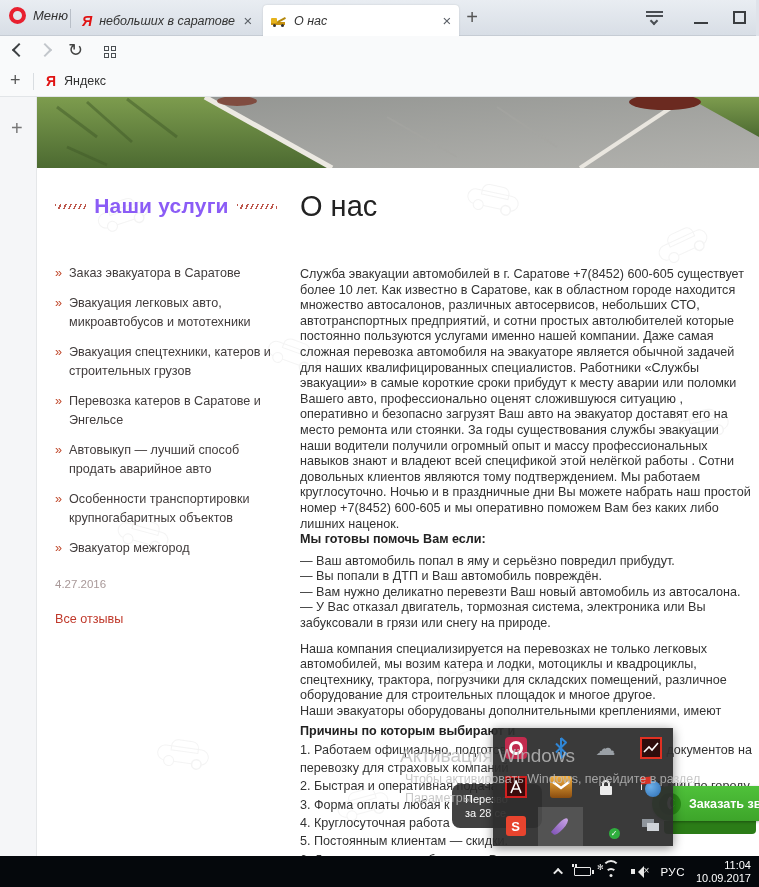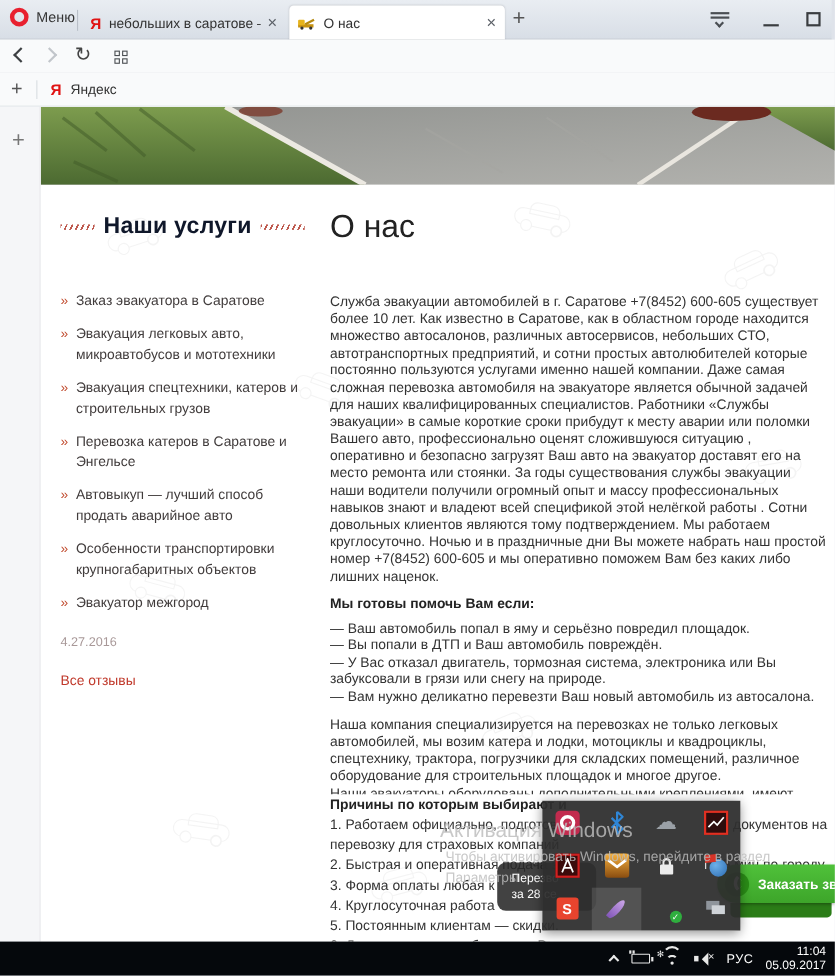--- a/index.html
+++ b/index.html
@@ -1,21 +1,21 @@
 <!DOCTYPE html>
 <html><head>
 <meta charset="utf-8">
 <style>
   * { margin:0; padding:0; box-sizing:border-box; }
   html,body { width:759px; height:887px; }
   body { position:relative; font-family:"Liberation Sans","DejaVu Sans",sans-serif; background:#dfe3ea; overflow:hidden; }
 
   
   .tabstrip { position:absolute; left:0; top:0; width:756px; height:36px;
-    background:linear-gradient(#e9edf2,#d8dee6); border-bottom:1px solid #c6ccd4; }
+    background:linear-gradient(#e9edf2,#d8dee6); border-bottom:1px solid #c6ccd4;font-style:italic; }
   .opera-btn { position:absolute; left:9px; top:7px; display:flex; align-items:center; gap:7px; cursor:pointer; }
   .opera-o { width:17px; height:17px; border:4.5px solid #e8202f; border-radius:50%; }
   .opera-menu-label { font-size:13px; color:#333; }
   .ts-divider { position:absolute; top:9px; width:1px; height:19px; background:#b9bfc8; }
   .tab { position:absolute; top:5px; height:31px; display:flex; align-items:center; padding:0 8px; font-size:12.5px; color:#333; cursor:pointer; }
   .tab-title { flex:1; overflow:hidden; white-space:nowrap; }
   .tab-close { color:#5a5f66; font-size:15px; margin-left:6px; }
   .tab-active { background:#fff; border-radius:4px 4px 0 0; box-shadow:0 0 2px rgba(0,0,0,.15); }
   .fav-ya { color:#e01313; font-weight:bold; font-size:14px; margin-right:7px; }
   .fav-truck { position:relative; width:16px; height:12px; margin-right:7px; }
@@ -60,34 +60,34 @@
   .page { position:absolute; left:37px; top:97px; width:722px; height:759px; background:#fff; overflow:hidden; }
   .hero { position:absolute; left:0; top:0; width:722px; height:71px; }
 
   .deco-car { position:absolute; width:52px; height:16px; border:1.5px solid #666; border-radius:9px; opacity:.07; }
   .deco-car:before { content:""; position:absolute; left:12px; top:-8px; width:26px; height:10px; border:1.5px solid #666; border-radius:7px 7px 0 0; }
   .deco-car:after { content:""; position:absolute; left:6px; bottom:-6px; width:9px; height:9px; border:1.5px solid #666; border-radius:50%; box-shadow:28px 0 0 -1.5px #fff, 28px 0 0 0 #666; background:#fff; }
 
   .services-block { position:absolute; left:18px; top:97px; width:222px; }
   .reviews-block { position:absolute; left:18px; top:473px; width:222px; }
   .side-h2 { display:flex; align-items:center; gap:8px; }
-  .side-h2 .t { font-size:21px; font-weight:bold; color:#0f172a; letter-spacing:.2px; white-space:nowrap; }
+  .side-h2 .t { font-size:21px; font-weight:bold; color:#8b5cf6; letter-spacing:.2px; white-space:nowrap; }
   .dash { height:5px; background:repeating-linear-gradient(115deg,#b23b2e 0 1.5px,transparent 1.5px 4.6px); opacity:.85; }
   .d-su-l{width:34px} .d-su-r{width:44px} .d-re-l{width:56px} .d-re-r{width:44px}
   .svc-list { margin-top:46px; }
   .svc-item { display:flex; gap:7px; font-size:12.6px; line-height:19px; color:#413c3c; margin-bottom:11px; cursor:pointer; }
   .svc-mark { color:#c0492c; flex:0 0 auto; }
   .rev-author { margin-top:41px; font-size:12.6px; color:#3d3838; }
   .rev-text { margin-top:8px; font-size:12.6px; line-height:19px; color:#3d3838; }
   .rev-date { margin-top:8px; font-size:11.5px; color:#a89898; }
   .rev-all { margin-top:22px; font-size:12.6px; color:#c0392b; cursor:pointer; }
 
   .page-h1 { position:absolute; left:263px; top:93px; font-size:29px; font-weight:400; color:#222; }
   .flow { position:absolute; left:263px; top:170px; width:452px; height:455px; overflow:hidden; font-size:12.6px; line-height:15.6px; color:#333; }
-  .flow .p { margin-bottom:10px; }
+  .flow .p { margin-bottom:0; }
   .flow .bold-head { font-weight:bold; color:#222; margin-bottom:6px; }
   .flow .dline { }
   .flow .p2 { margin-top:10px; }
 
   .reasons { position:absolute; left:263px; top:627px; width:452px; font-size:12.6px; color:#333; }
   .r-head { font-weight:bold; color:#222; height:18.5px; white-space:nowrap; }
   .r-line { height:18.4px; display:flex; justify-content:space-between; white-space:nowrap; }
 
   
   .callback-tip { position:absolute; left:452px; top:784px; width:90px; height:44px; background:rgba(40,40,40,.88); border-radius:8px; z-index:40; color:#fff; font-size:11px; line-height:14px; padding:8px 0 0 13px; }
@@ -287,24 +287,24 @@
   <div class="reviews-block">
     <div class="rev-date">4.27.2016</div>
     <div class="rev-all">Все отзывы</div>
   </div>
 
   <h1 class="page-h1">О нас</h1>
 
   <div class="flow">
     <div class="p">Служба эвакуации автомобилей в г. Саратове +7(8452) 600-605 существует более 10 лет. Как известно в Саратове, как в областном городе находится множество автосалонов, различных автосервисов, небольших СТО, автотранспортных предприятий, и сотни простых автолюбителей которые постоянно пользуются услугами именно нашей компании. Даже самая сложная перевозка автомобиля на эвакуаторе является обычной задачей для наших квалифицированных специалистов. Работники «Службы эвакуации» в самые короткие сроки прибудут к месту аварии или поломки Вашего авто, профессионально оценят сложившуюся ситуацию , оперативно и безопасно загрузят Ваш авто на эвакуатор доставят его на место ремонта или стоянки. За годы существования службы эвакуации наши водители получили огромный опыт и массу профессиональных навыков знают и владеют всей спецификой этой нелёгкой работы . Сотни довольных клиентов являются тому подтверждением. Мы работаем круглосуточно. Ночью и в праздничные дни Вы можете набрать наш простой номер +7(8452) 600-605 и мы оперативно поможем Вам без каких либо лишних наценок.</div>
     <div class="bold-head">Мы готовы помочь Вам если:</div>
-    <div class="dline">— Ваш автомобиль попал в яму и серьёзно повредил площадок.</div>
+    <div class="dline">— Ваш автомобиль попал в яму и серьёзно повредил прибудут.</div>
     <div class="dline">— Вы попали в ДТП и Ваш автомобиль повреждён.</div>
+    <div class="dline">— Вам нужно деликатно перевезти Ваш новый автомобиль из автосалона.</div>
     <div class="dline">— У Вас отказал двигатель, тормозная система, электроника или Вы забуксовали в грязи или снегу на природе.</div>
-    <div class="dline">— Вам нужно деликатно перевезти Ваш новый автомобиль из автосалона.</div>
     <div class="p2">Наша компания специализируется на перевозках не только легковых автомобилей, мы возим катера и лодки, мотоциклы и квадроциклы, спецтехнику, трактора, погрузчики для складских помещений, различное оборудование для строительных площадок и многое другое.</div>
     <div>Наши эвакуаторы оборудованы дополнительными креплениями, имеют усиленные платформы, различные противооткатные механизмы, что позволяет максимально правильно закрепить груз, полностью исключить его перемещение, обрыв и повреждение в процессе перевозки даже на самые дальние расстояния .</div>
   </div>
 
   <div class="reasons">
     <div class="r-head">Причины по которым выбирают и</div>
     <div class="r-line">
         <span>1. Работаем официально, подготови</span>
         <span>документов на</span>
       </div>
@@ -421,16 +421,16 @@
         <i class="ast">✻</i>
       </span>
     <span class="tb-spk">
         <span class="sq"></span>
         <span class="tri"></span>
         <span class="x">×</span>
       </span>
     <span class="tb-lang">РУС</span>
     <span class="tb-clock">
       <div>11:04</div>
-      <div>05.09.2017</div>
+      <div>10.09.2017</div>
     </span>
   </div>
 </div>
 
 </body></html>

